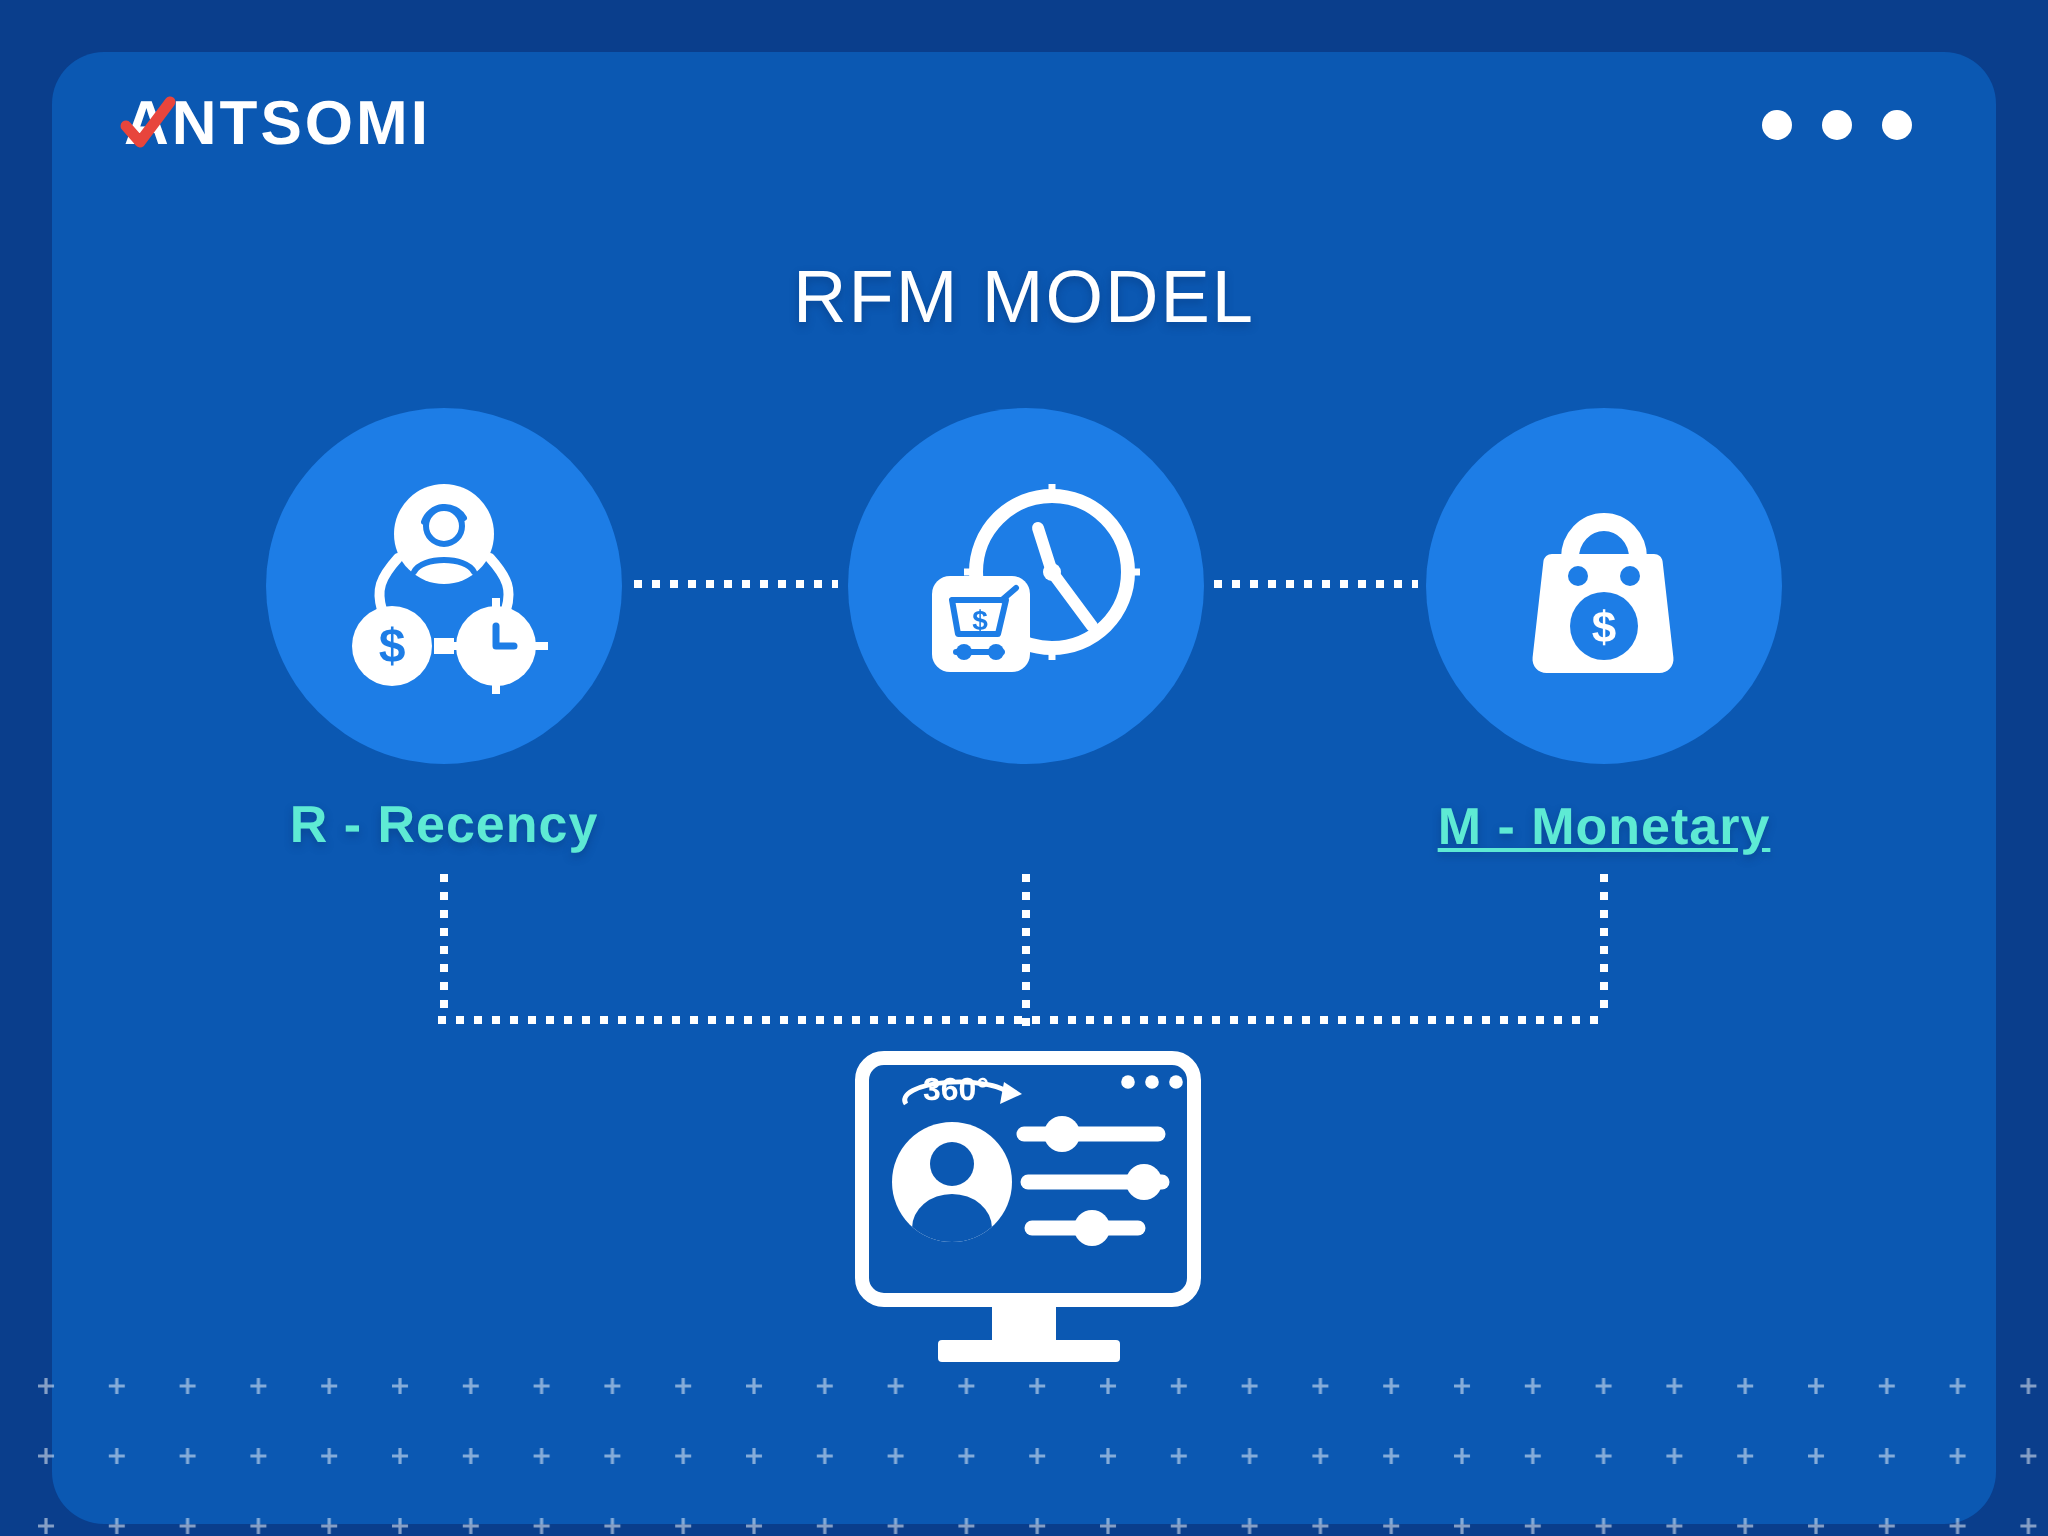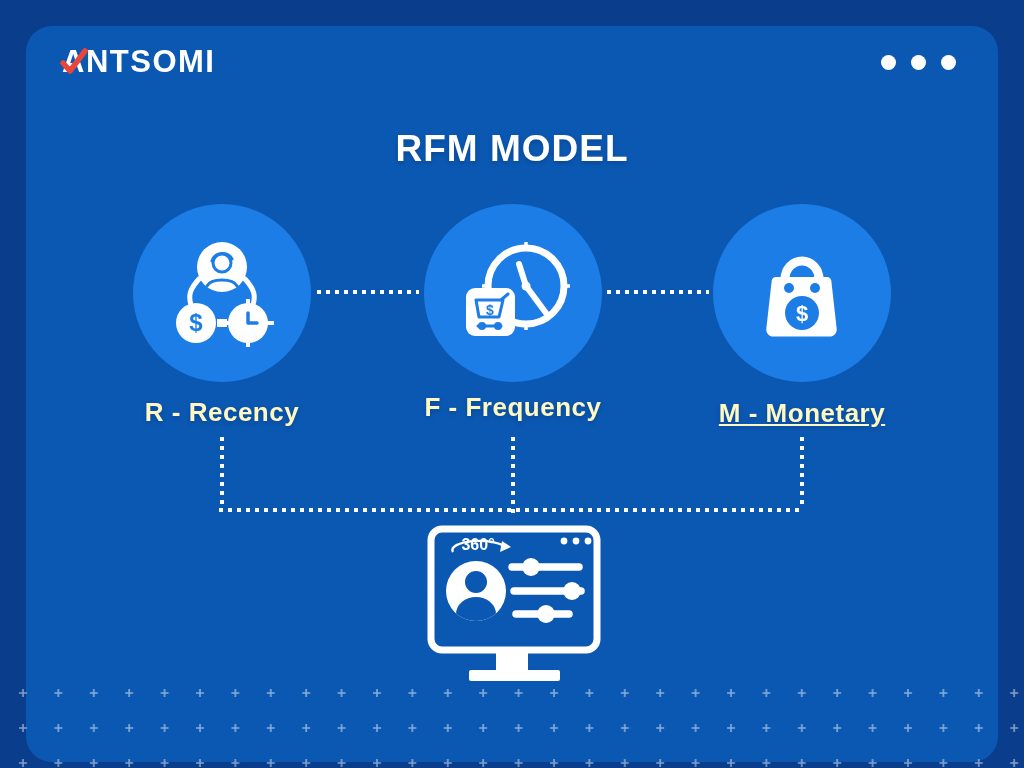--- a/index.html
+++ b/index.html
@@ -20,33 +20,33 @@
     position:relative;z-index:1;
   }
   .logo-check{position:absolute;left:-3px;top:3px;z-index:2;}
   .menu-dots{
     position:absolute;right:68px;top:55px;display:flex;gap:15px;cursor:pointer;
   }
   .menu-dots span{width:15px;height:15px;border-radius:50%;background:#fff;display:block;}
   
   .title{
     position:absolute;left:0;right:0;top:128px;margin:0;text-align:center;
-    color:#fff;font-size:37px;font-weight:bold;letter-spacing:1px;
+    color:#fff;font-size:37px;font-weight:normal;letter-spacing:1px;
     text-shadow:0 2px 4px rgba(6,40,95,.35);
   }
   
   .node-circle{
     position:absolute;top:204px;width:178px;height:178px;border-radius:50%;
     background:#1d7de6;display:flex;align-items:center;justify-content:center;
   }
   .node-circle.n1{left:133px;}
   .node-circle.n2{left:424px;}
   .node-circle.n3{left:713px;}
   .node-label{
-    position:absolute;width:300px;text-align:center;color:#fef9c3;
+    position:absolute;width:300px;text-align:center;color:#5eead4;
     font-size:26px;font-weight:bold;letter-spacing:.5px;
     text-shadow:0 2px 4px rgba(6,40,95,.35);
   }
   .label-r{left:72px;top:397px;}
   .label-f{left:363px;top:392px;}
   .label-m{left:652px;top:398px;text-decoration:underline;}
   
   .dot-h{
     position:absolute;height:4px;
     background:repeating-linear-gradient(90deg,#fff 0 4px,transparent 4px 9px);
@@ -146,21 +146,20 @@
 
       <circle cx="56" cy="76" r="17" fill="#1d7de6"></circle>
       <text x="56" y="84" text-anchor="middle" font-size="22" font-weight="bold" fill="#fff" font-family="Liberation Sans, sans-serif">$</text>
     </svg>
   </div>
 
   <div class="dot-h link-12"></div>
   <div class="dot-h link-23"></div>
 
   <div class="node-label label-r">R - Recency</div>
-  <div class="node-label label-f">F - Frequency</div>
   <div class="node-label label-m">M - Monetary</div>
 
   <div class="dot-v drop-r"></div>
   <div class="dot-v drop-f"></div>
   <div class="dot-v drop-m"></div>
   <div class="dot-h bus"></div>
 
   <svg class="monitor" width="182" height="164" viewBox="0 0 182 164">
 
     <rect x="72" y="128" width="32" height="26" fill="#fff"></rect>

